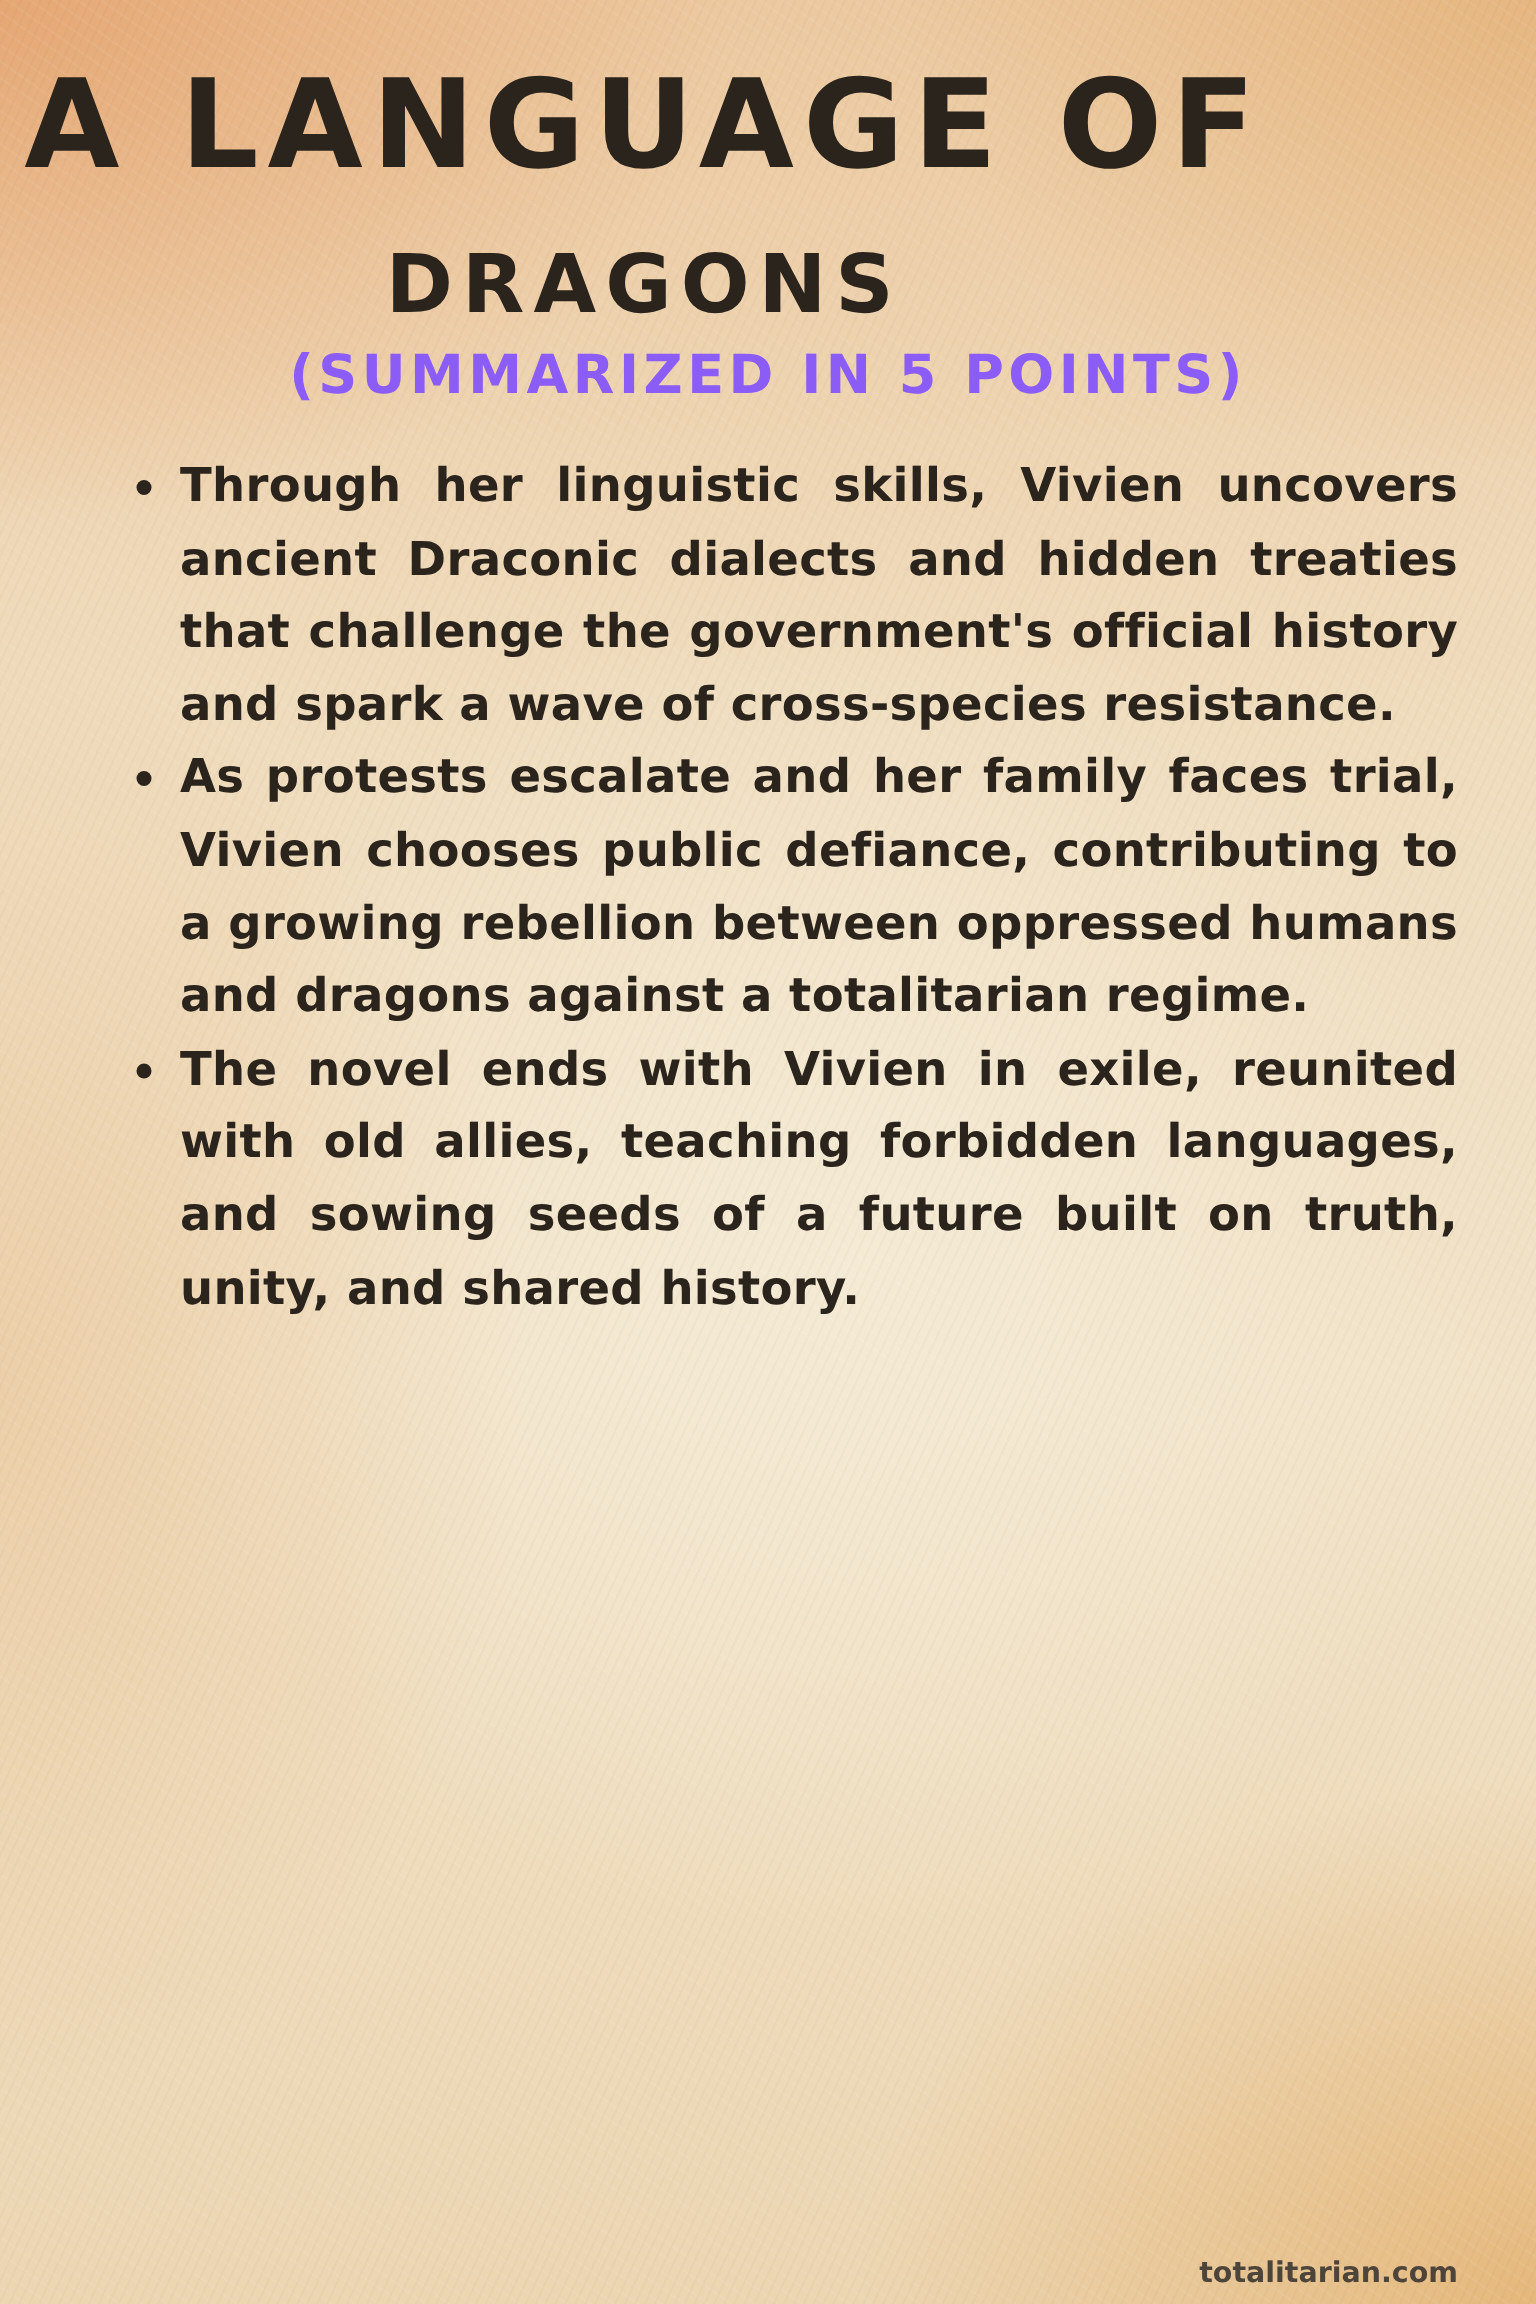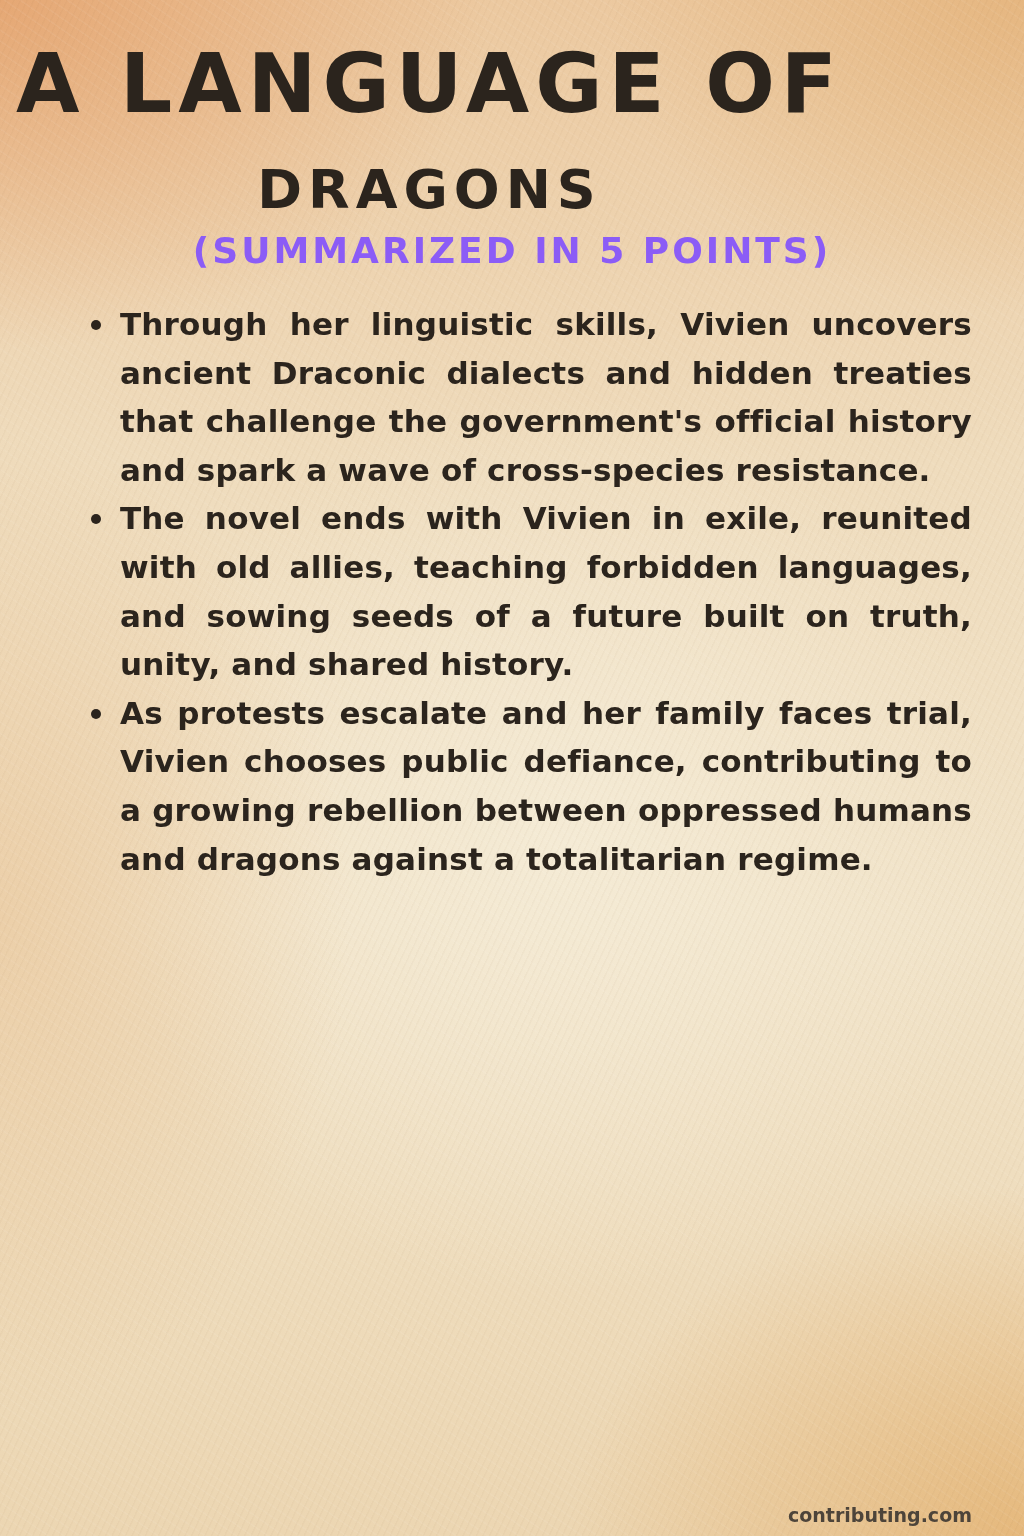--- a/index.html
+++ b/index.html
@@ -110,21 +110,21 @@
 <h1 class="title title-line-2">DRAGONS</h1>
 <div class="subtitle">(SUMMARIZED IN 5 POINTS)</div>
 
 <ul class="points">
   <li class="point">
     <span class="bullet"></span>
     <span>Through her linguistic skills, Vivien uncovers ancient Draconic dialects and hidden treaties that challenge the government's official history and spark a wave of cross-species resistance.</span>
   </li>
   <li class="point">
     <span class="bullet"></span>
-    <span>The novel ends with Vivien in exile, reunited with old allies, teaching forbidden languages, and sowing seeds of a future built on truth, unity, and shared history.</span>
+    <span>As protests escalate and her family faces trial, Vivien chooses public defiance, contributing to a growing rebellion between oppressed humans and dragons against a totalitarian regime.</span>
   </li>
   <li class="point">
     <span class="bullet"></span>
-    <span>As protests escalate and her family faces trial, Vivien chooses public defiance, contributing to a growing rebellion between oppressed humans and dragons against a totalitarian regime.</span>
+    <span>The novel ends with Vivien in exile, reunited with old allies, teaching forbidden languages, and sowing seeds of a future built on truth, unity, and shared history.</span>
   </li>
 </ul>
 
-<div class="footer">contributing.com</div>
+<div class="footer">totalitarian.com</div>
 
 </body></html>

